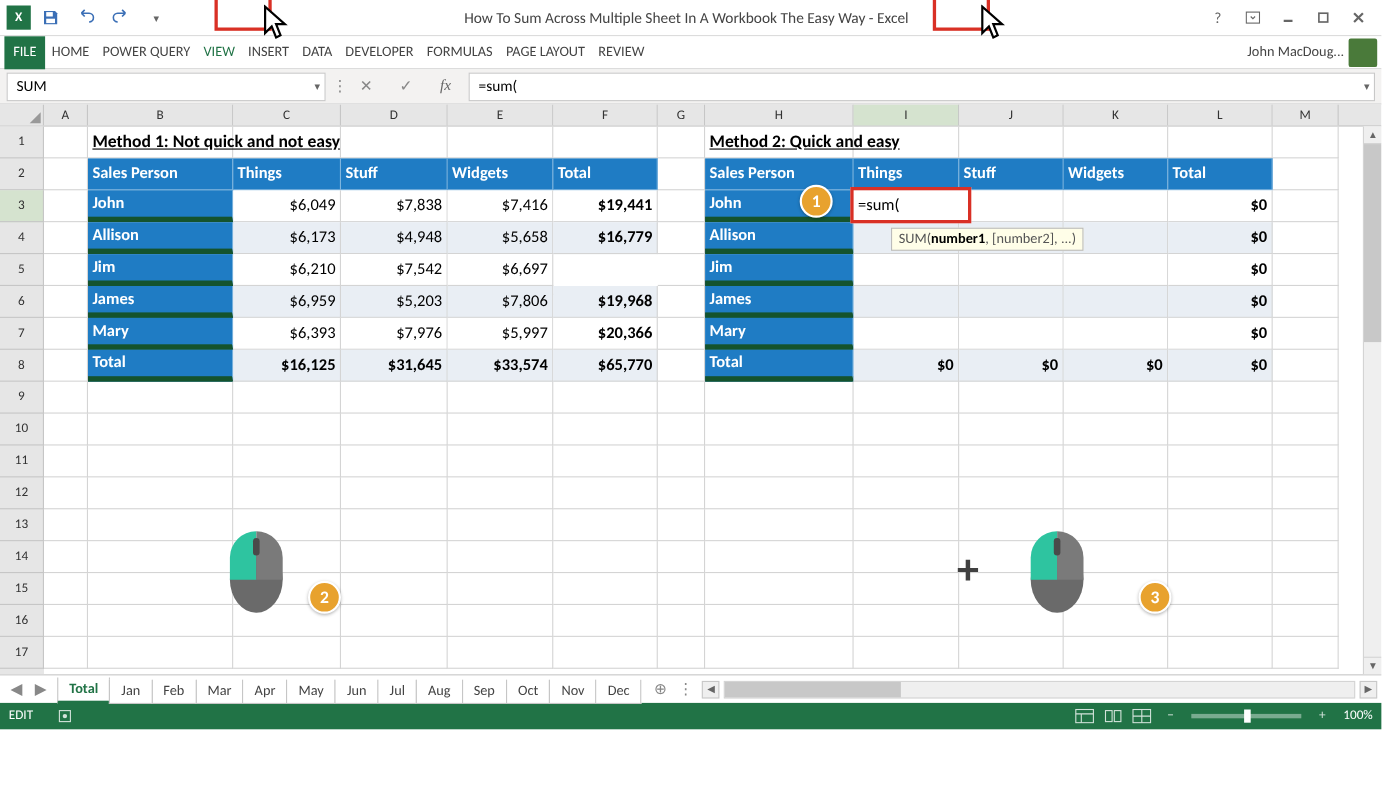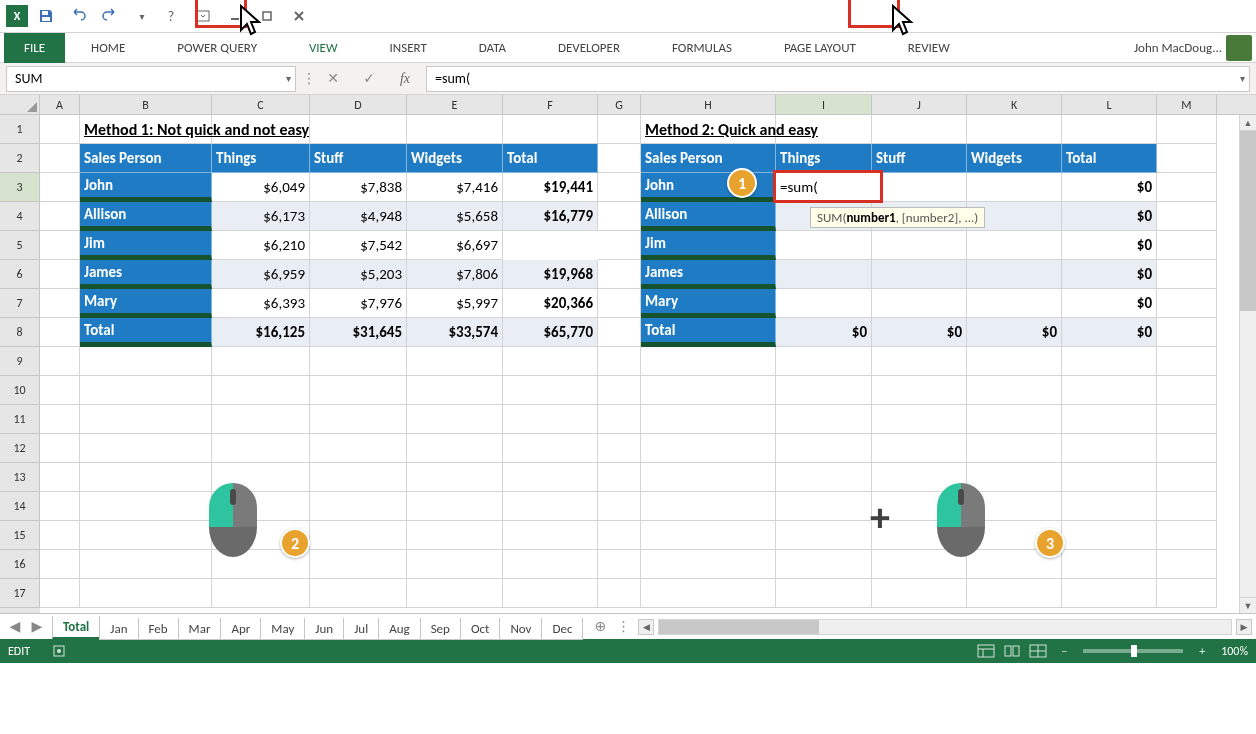--- a/index.html
+++ b/index.html
@@ -10,22 +10,22 @@
 .titlebar-left { display: flex; align-items: center; gap: 4px; padding-left: 6px; }
 .excel-icon { width: 22px; height: 22px; background: #217346; color: #fff; display: flex; align-items: center; justify-content: center; font-weight: bold; font-size: 12px; }
 .qat-btn { width: 28px; height: 26px; display: flex; align-items: center; justify-content: center; color: #444; cursor: pointer; }
 .qat-btn svg { width: 16px; height: 16px; }
 .titlebar-center { flex: 1; text-align: center; color: #444; font-size: 14px; }
 .titlebar-right { display: flex; align-items: center; gap: 2px; padding-right: 6px; }
 .win-btn { width: 30px; height: 24px; display: flex; align-items: center; justify-content: center; cursor: pointer; color: #666; }
 
 
 .ribbon-tabs { height: 30px; background: #fff; display: flex; align-items: center; padding: 0 4px; border-bottom: 1px solid #d4d4d4; }
-.file-tab { background: #217346; color: #fff; padding: 6px 20px; font-size: 13px; height: 30px; display: flex; align-items: center; cursor: pointer; }
-.ribbon-tab { padding: 6px 26px; font-size: 13px; color: #444; cursor: pointer; height: 30px; display: flex; align-items: center; }
+.file-tab { background: #217346; color: #fff; padding: 6px 8px; font-size: 13px; height: 30px; display: flex; align-items: center; cursor: pointer; }
+.ribbon-tab { padding: 6px 6px; font-size: 13px; color: #444; cursor: pointer; height: 30px; display: flex; align-items: center; }
 .ribbon-tab.active { color: #217346; }
 .ribbon-spacer { flex: 1; }
 .user-label { color: #444; font-size: 13px; padding-right: 4px; }
 .user-avatar { width: 26px; height: 26px; background: #4a7a3a; border-radius: 2px; }
 
 
 .formula-bar { height: 32px; background: #f3f2f1; display: flex; align-items: center; border-bottom: 1px solid #d4d4d4; padding: 3px 6px; gap: 6px; }
 .name-box { width: 290px; height: 26px; background: #fff; border: 1px solid #c8c8c8; display: flex; align-items: center; padding: 0 8px; position: relative; }
 .name-box-dd { position: absolute; right: 4px; color: #666; font-size: 10px; }
 .fb-btn { width: 30px; height: 24px; display: flex; align-items: center; justify-content: center; color: #888; cursor: pointer; }
@@ -116,20 +116,21 @@
           <path fill="none" stroke="#3b6fb6" stroke-width="1.5" d="M11 12a4 4 0 0 0 0-8H4M4 4l3-3M4 4l3 3"></path>
         </svg>
       </div>
     <div class="qat-btn">
         <svg viewBox="0 0 16 16">
           <path fill="none" stroke="#3b6fb6" stroke-width="1.5" d="M5 12a4 4 0 0 1 0-8h7M12 4L9 1M12 4L9 7"></path>
         </svg>
       </div>
     <div class="qat-btn" style="font-size:10px;color:#666;">▾</div>
   </div>
+  <div class="titlebar-center">How To Sum Across Multiple Sheet In A Workbook The Easy Way - Excel</div>
   <div class="titlebar-right">
     <div class="win-btn">?</div>
     <div class="win-btn">
         <svg width="14" height="14" viewBox="0 0 14 14">
           <rect x="1" y="2" width="12" height="10" fill="none" stroke="#666"></rect>
           <path d="M5 6l2 2 2-2" fill="none" stroke="#666"></path>
         </svg>
       </div>
     <div class="win-btn">
         <svg width="12" height="12">

